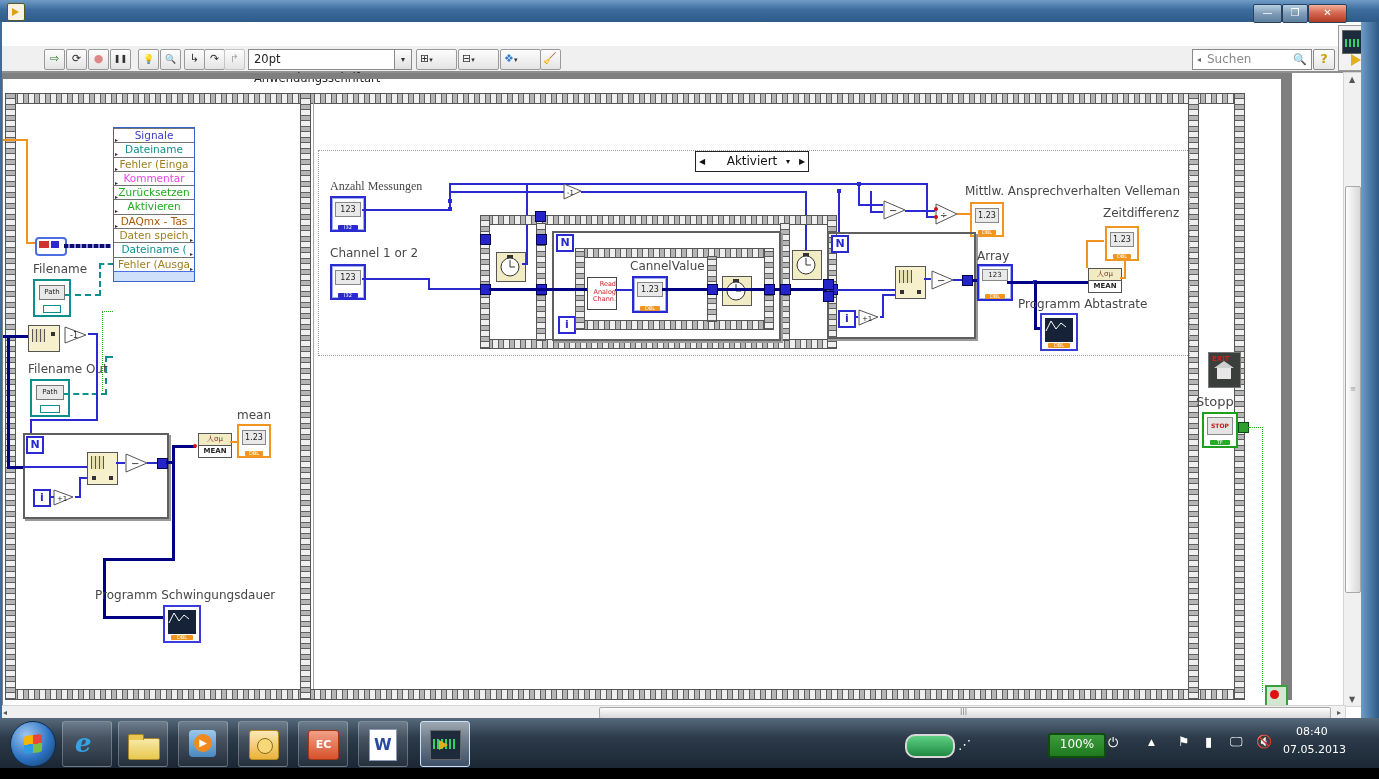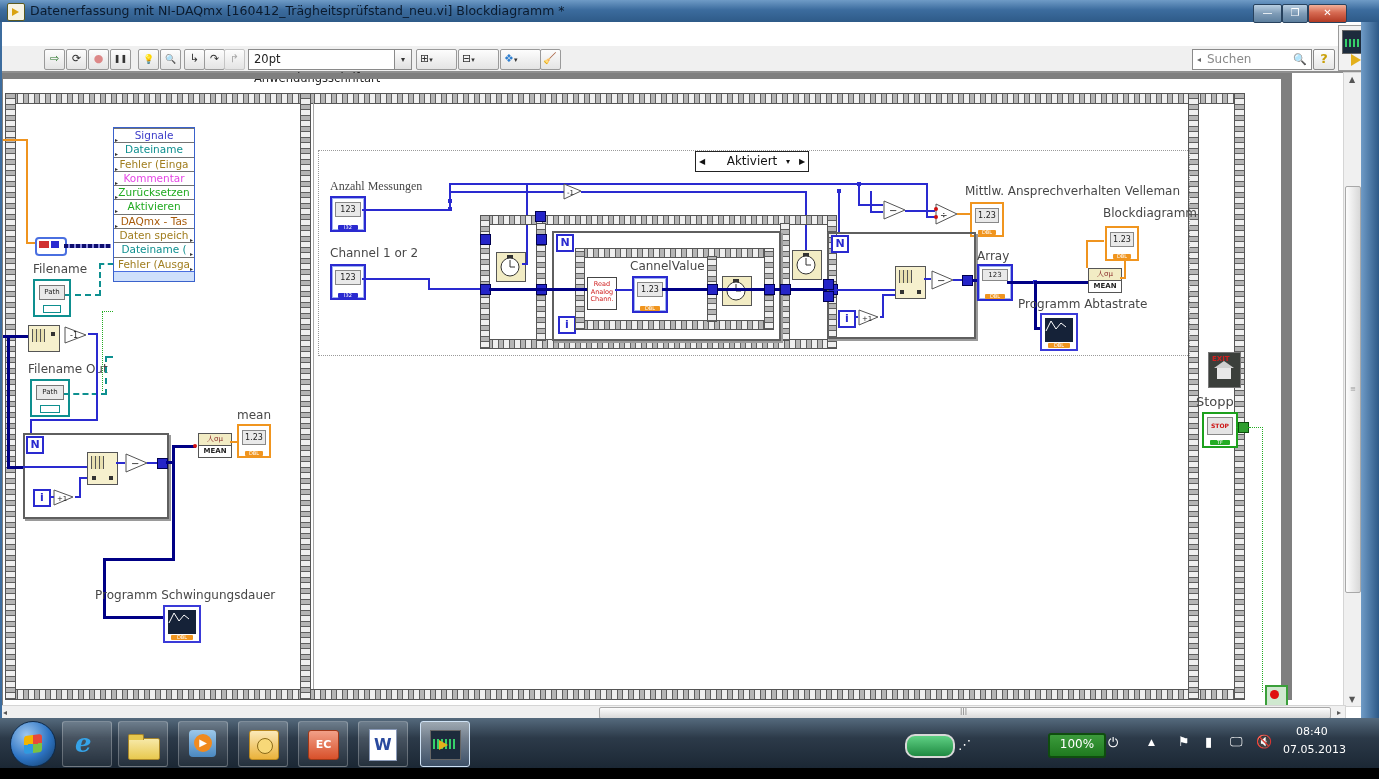--- a/index.html
+++ b/index.html
@@ -84,21 +84,21 @@
     background:repeating-linear-gradient(90deg,#555 0 1px,#e8e0b0 1px 4px),
                repeating-linear-gradient(0deg,#555 0 1px,transparent 1px 4px);}
   .idot{position:absolute;width:4px;height:4px;background:#333;}
   .tri{fill:#fefefe;stroke:#555;stroke-width:1;}
   .meanbox{background:#fff;border:1px solid #555;}
   .meantop{position:absolute;left:0;top:0;right:0;height:11px;background:#f2ecc4;border-bottom:1px solid #555;
     font-size:7px;line-height:11px;text-align:center;color:#8a2a2a;}
   .meanbot{position:absolute;left:0;bottom:0;right:0;height:11px;font-size:7px;font-weight:bold;
     line-height:11px;text-align:center;color:#222;}
   .readnode{background:#fff;border:1px solid #444;color:#d02020;font-size:6.5px;line-height:7.5px;
-    text-align:center;padding-top:3px;}
+    text-align:right;padding-top:3px;}
   .stopctl{border:2px solid #1ca01c;background:#fff;}
   .stopbtn{position:absolute;left:3px;top:3px;right:3px;height:16px;background:#e4e4e4;border:1px solid #888;
     color:#cc1111;font-size:6px;font-weight:bold;text-align:center;line-height:16px;}
   .exiticon{background:#3b3f3b;border:1px solid #777;}
   .led{width:19px;height:19px;background:#cfe8cf;border:2px solid #3aa03a;}
   .led:after{content:"";position:absolute;left:3px;top:3px;width:9px;height:9px;border-radius:50%;background:#e01010;}
   
   .xvi{left:113px;top:127px;width:80px;background:#cfe0fb;border:1px solid #3a62cc;}
   .xvihead{height:112px;position:relative;}
   .xvititle{position:absolute;left:0;top:57px;width:100%;text-align:center;font-size:12.5px;color:#203050;line-height:16px;}
@@ -138,21 +138,20 @@
   .batt{background:linear-gradient(#3c9b3c,#1f7a1f);border:2px solid #0f4d0f;border-radius:3px;
     color:#fff;font-size:12px;text-align:center;line-height:19px;}
 </style>
 </head>
 <body>
 
 <div id="screen">
 
   <div class="ab titlebar">
     <div class="ab appico"></div>
-    <div class="ab titletxt nowrap">Datenerfassung mit NI-DAQmx [160412_Trägheitsprüfstand_neu.vi] Blockdiagramm *</div>
     <div class="ab winbtn" style="left:1253px;width:27px;">—</div>
     <div class="ab winbtn" style="left:1282px;width:24px;">❐</div>
     <div class="ab winbtn close" style="left:1308px;width:37px;">✕</div>
   </div>
 
 
   <div class="ab toolbar"></div>
   <div class="ab tbtn" style="left:44px;color:#207020;">⇨</div>
   <div class="ab tbtn" style="left:66px;">⟳</div>
   <div class="ab tbtn" style="left:88px;color:#d88;">●</div>
@@ -477,21 +476,21 @@
   <div class="ab wt" style="left:1034px;top:281px;width:3px;height:48px;"></div>
   <div class="ab wt" style="left:1034px;top:327px;width:8px;height:3px;"></div>
   <div class="ab meanbox" style="left:1088px;top:268px;width:32px;height:23px;">
     <div class="meantop">人σμ</div>
     <div class="meanbot">MEAN</div>
   </div>
   <div class="ab wo" style="left:1086px;top:240px;width:2px;height:28px;"></div>
   <div class="ab wo" style="left:1086px;top:240px;width:18px;height:2px;"></div>
   <div class="ab wo" style="left:1120px;top:277px;width:6px;height:2px;"></div>
   <div class="ab wo" style="left:1124px;top:260px;width:2px;height:19px;"></div>
-  <div class="ab lbl" style="left:1103px;top:206px;">Blockdiagramm</div>
+  <div class="ab lbl" style="left:1103px;top:206px;">Zeitdifferenz</div>
   <div class="ab nterm orange" style="left:1105px;top:226px;width:28px;height:29px;">
     <div class="nbox">1.23</div>
     <div class="ntag o">DBL</div>
   </div>
   <div class="ab lbl" style="left:1018px;top:297px;">Programm Abtastrate</div>
   <div class="ab gicon" style="left:1040px;top:313px;width:30px;height:30px;">
     <div class="gscr">
       <svg width="22" height="16">
           <polyline points="1,13 6,3 11,11 16,5 21,9" fill="none" stroke="#fff" stroke-width="1"></polyline>
         </svg>

